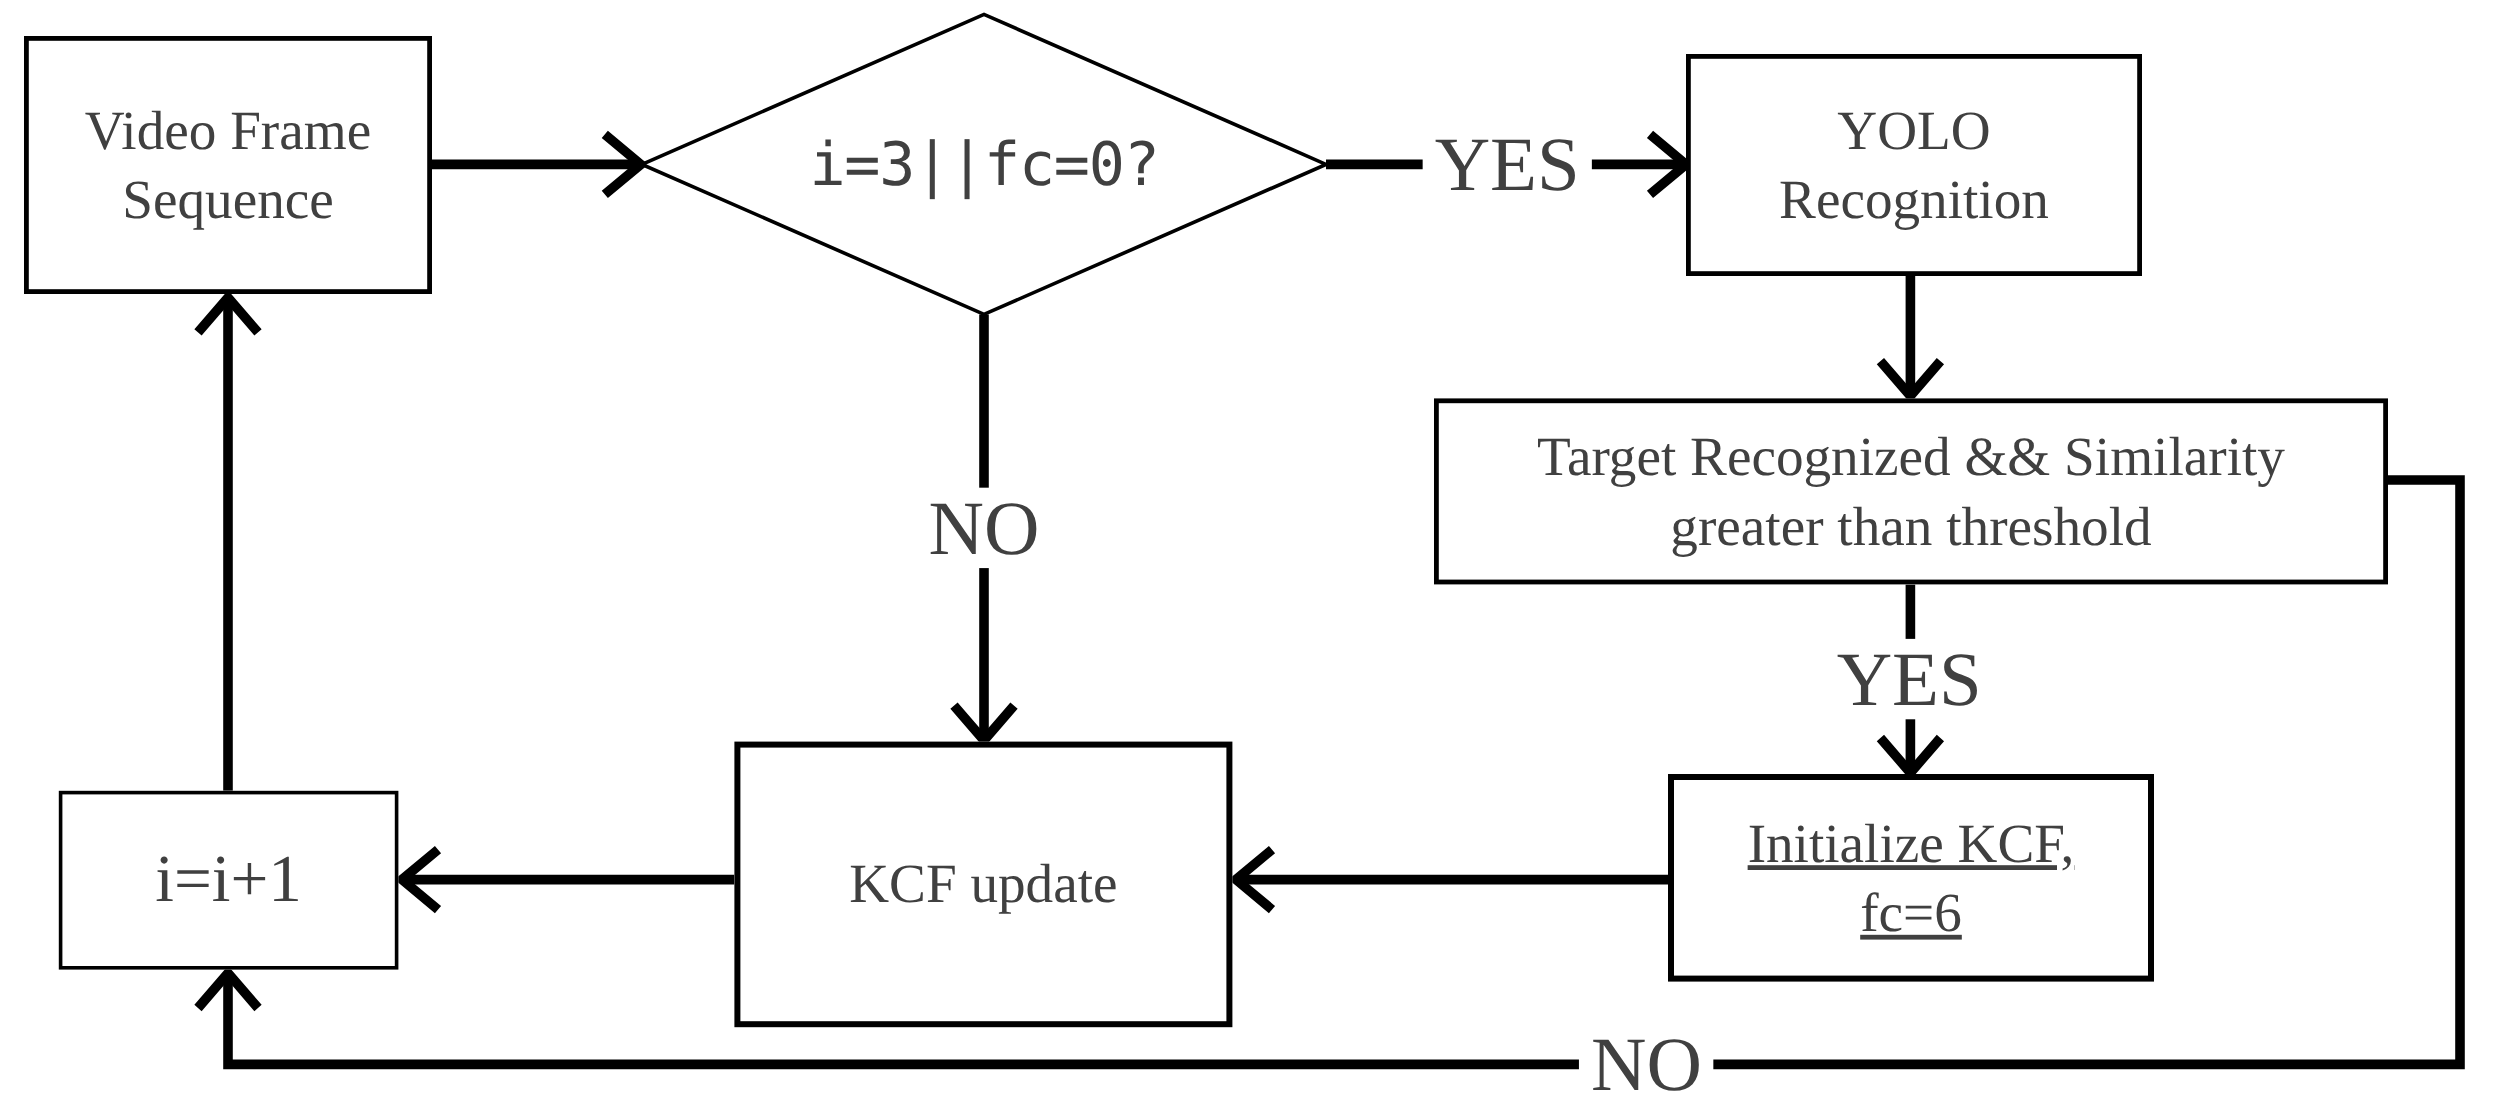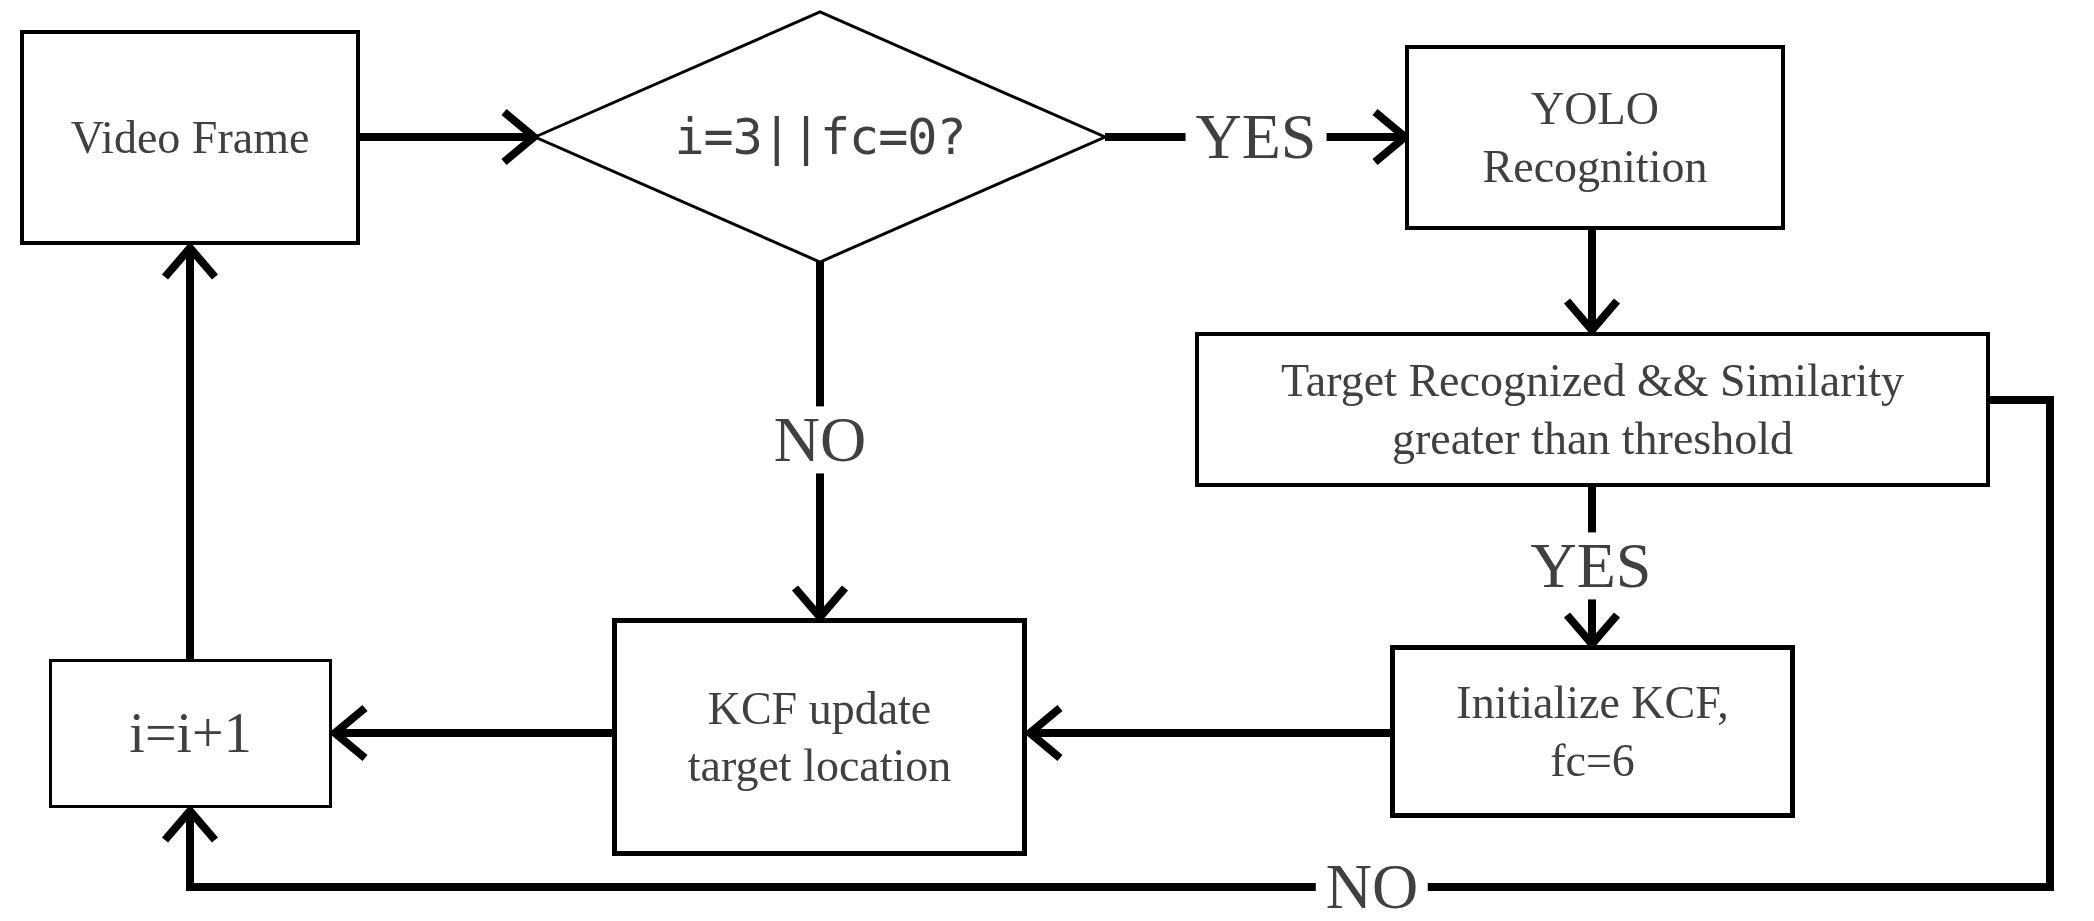--- a/index.html
+++ b/index.html
@@ -108,42 +108,42 @@
     <polyline class="chevron" points="165,277 190,248 215,277"></polyline>
 
     <polyline points="1990,400 2050,400 2050,887 190,887 190,815"></polyline>
     <polyline class="chevron" points="165,840 190,811 215,840"></polyline>
 
     <polygon class="diamond" points="535,137 820,12 1105,137 820,262"></polygon>
   </svg>
 
   <div class="node" style="left:20px; top:30px; width:340px; height:215px;">
     <div>Video Frame</div>
+    <div>Sequence</div>
   </div>
 
   <div class="diamond-label" style="left:610px; top:80px; width:420px; height:114px;">i=3||fc=0?</div>
 
   <div class="node" style="left:1195px; top:332px; width:795px; height:155px;">
     <div>Target Recognized &amp;&amp; Similarity</div>
     <div>greater than threshold</div>
   </div>
 
   <div class="node" style="left:1405px; top:45px; width:380px; height:185px;">
     <div>YOLO</div>
     <div>Recognition</div>
   </div>
 
-  <div class="node thick" style="left:1390px; top:645px; width:405px; height:173px;">
+  <div class="node thick" style="left:1390px; top:645px; width:405px; height:173px;text-decoration:underline;">
     <div>Initialize KCF,</div>
     <div>fc=6</div>
   </div>
 
   <div class="node thick" style="left:612px; top:618px; width:415px; height:238px;">
     <div>KCF update</div>
-    <div>target location</div>
   </div>
 
   <div class="node thin" style="left:49px; top:659px; width:283px; height:149px;">
     <div class="inc-label">i=i+1</div>
   </div>
 
   <div class="edge-label" style="left:1256px; top:137px;">YES</div>
   <div class="edge-label" style="left:1591px; top:566px;">YES</div>
   <div class="edge-label" style="left:820px; top:440px;">NO</div>
   <div class="edge-label" style="left:1372px; top:887px;">NO</div>

